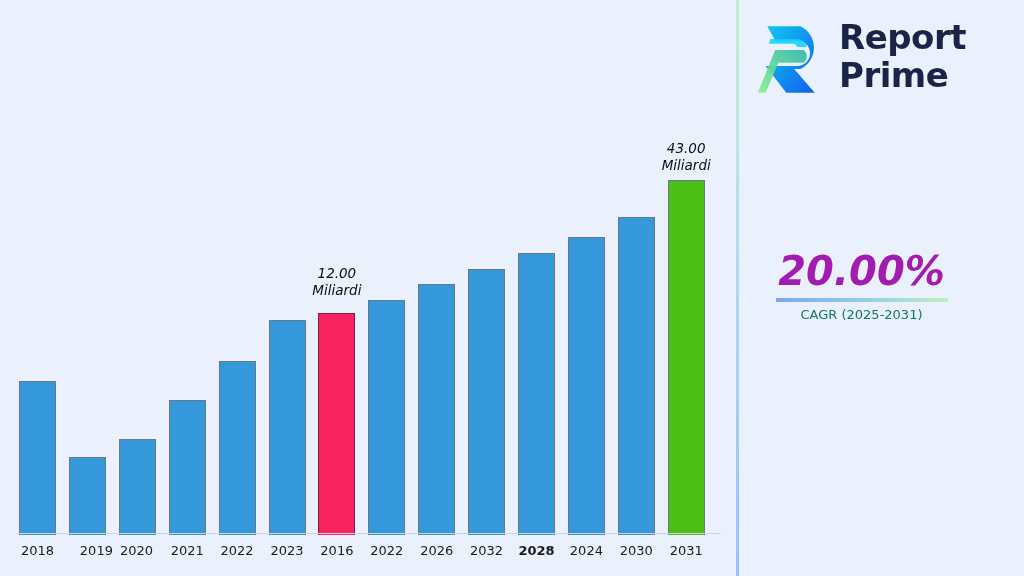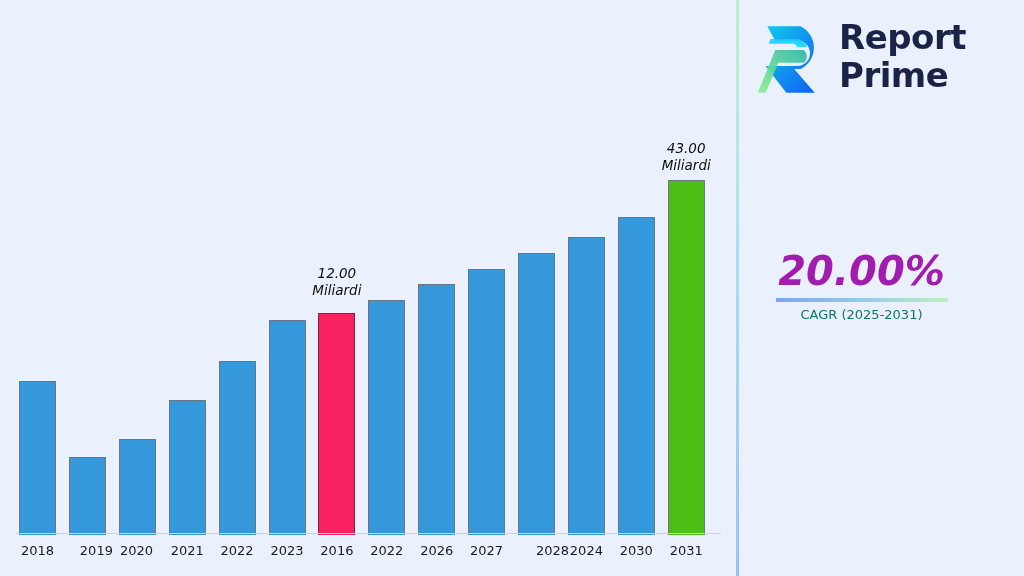--- a/index.html
+++ b/index.html
@@ -138,22 +138,22 @@
     <div id="x-axis">
         <div class="x-tick" style="left: 19px; width: 37px;">2018</div>
         <div class="x-tick" style="left: 68.9px; width: 37px; margin-left: 9px;">2019</div>
         <div class="x-tick" style="left: 118px; width: 37px;">2020</div>
         <div class="x-tick" style="left: 168.7px; width: 37px;">2021</div>
         <div class="x-tick" style="left: 218.6px; width: 37px;">2022</div>
         <div class="x-tick" style="left: 268.5px; width: 37px;">2023</div>
         <div class="x-tick" style="left: 318.4px; width: 37px;">2016</div>
         <div class="x-tick" style="left: 368.3px; width: 37px;">2022</div>
         <div class="x-tick" style="left: 418.2px; width: 37px;">2026</div>
-        <div class="x-tick" style="left: 468.1px; width: 37px;">2027</div>
-        <div class="x-tick" style="left: 534px; width: 37px;">2028</div>
+        <div class="x-tick" style="left: 468.1px; width: 37px;">2032</div>
+        <div class="x-tick" style="left: 518px; width: 37px; font-weight: bold;">2028</div>
         <div class="x-tick" style="left: 567.9px; width: 37px;">2024</div>
         <div class="x-tick" style="left: 617.8px; width: 37px;">2030</div>
         <div class="x-tick" style="left: 667.7px; width: 37px;">2031</div>
       </div>
   </div>
 
   <div id="divider"></div>
 
   <div id="side-panel">
 

